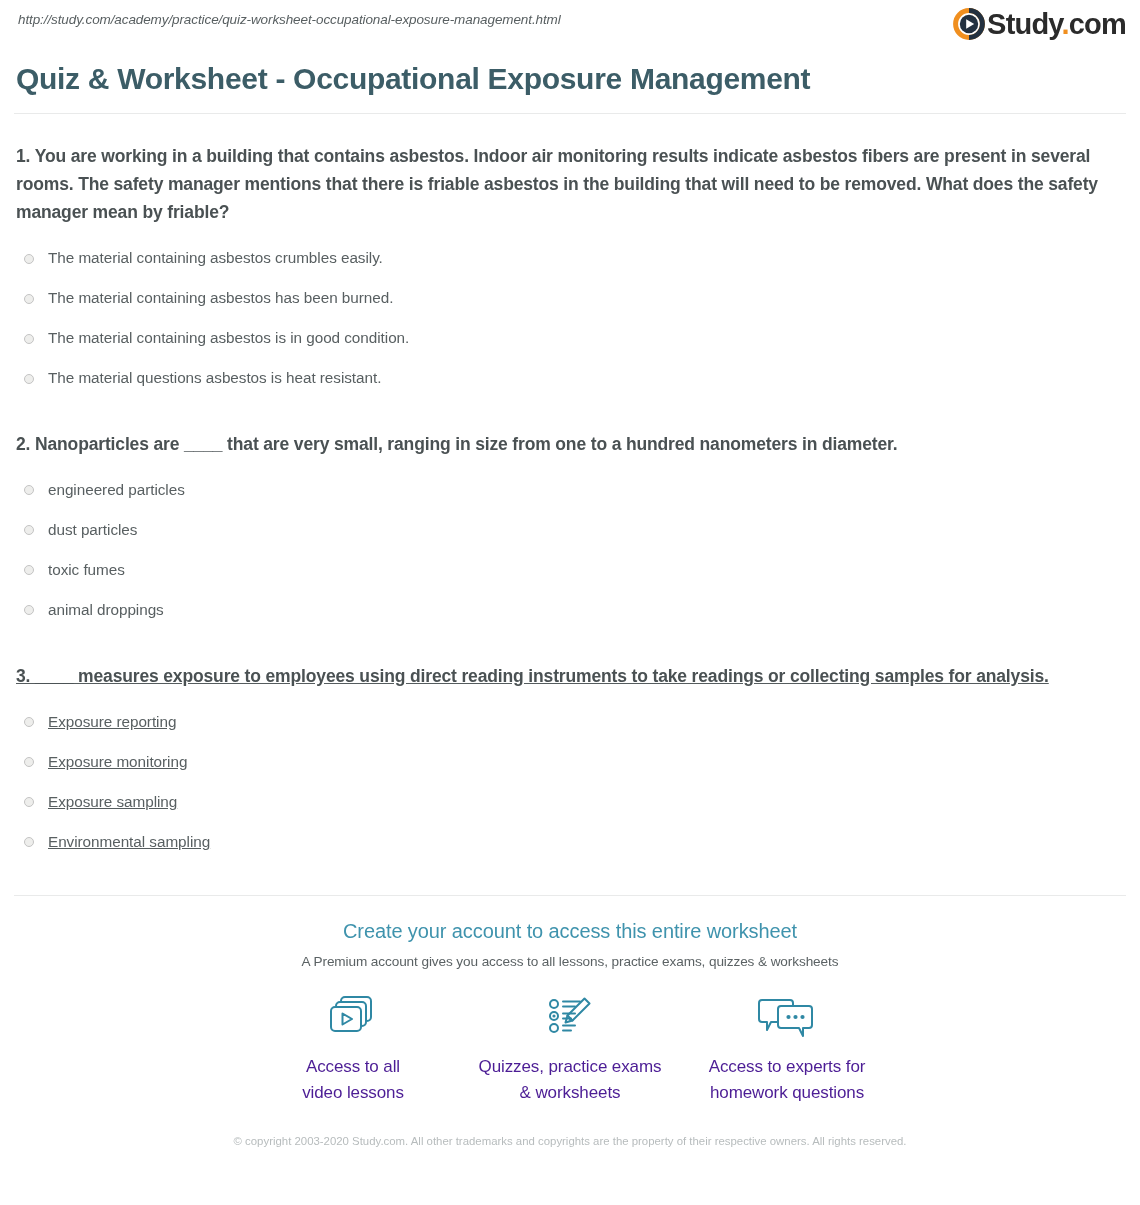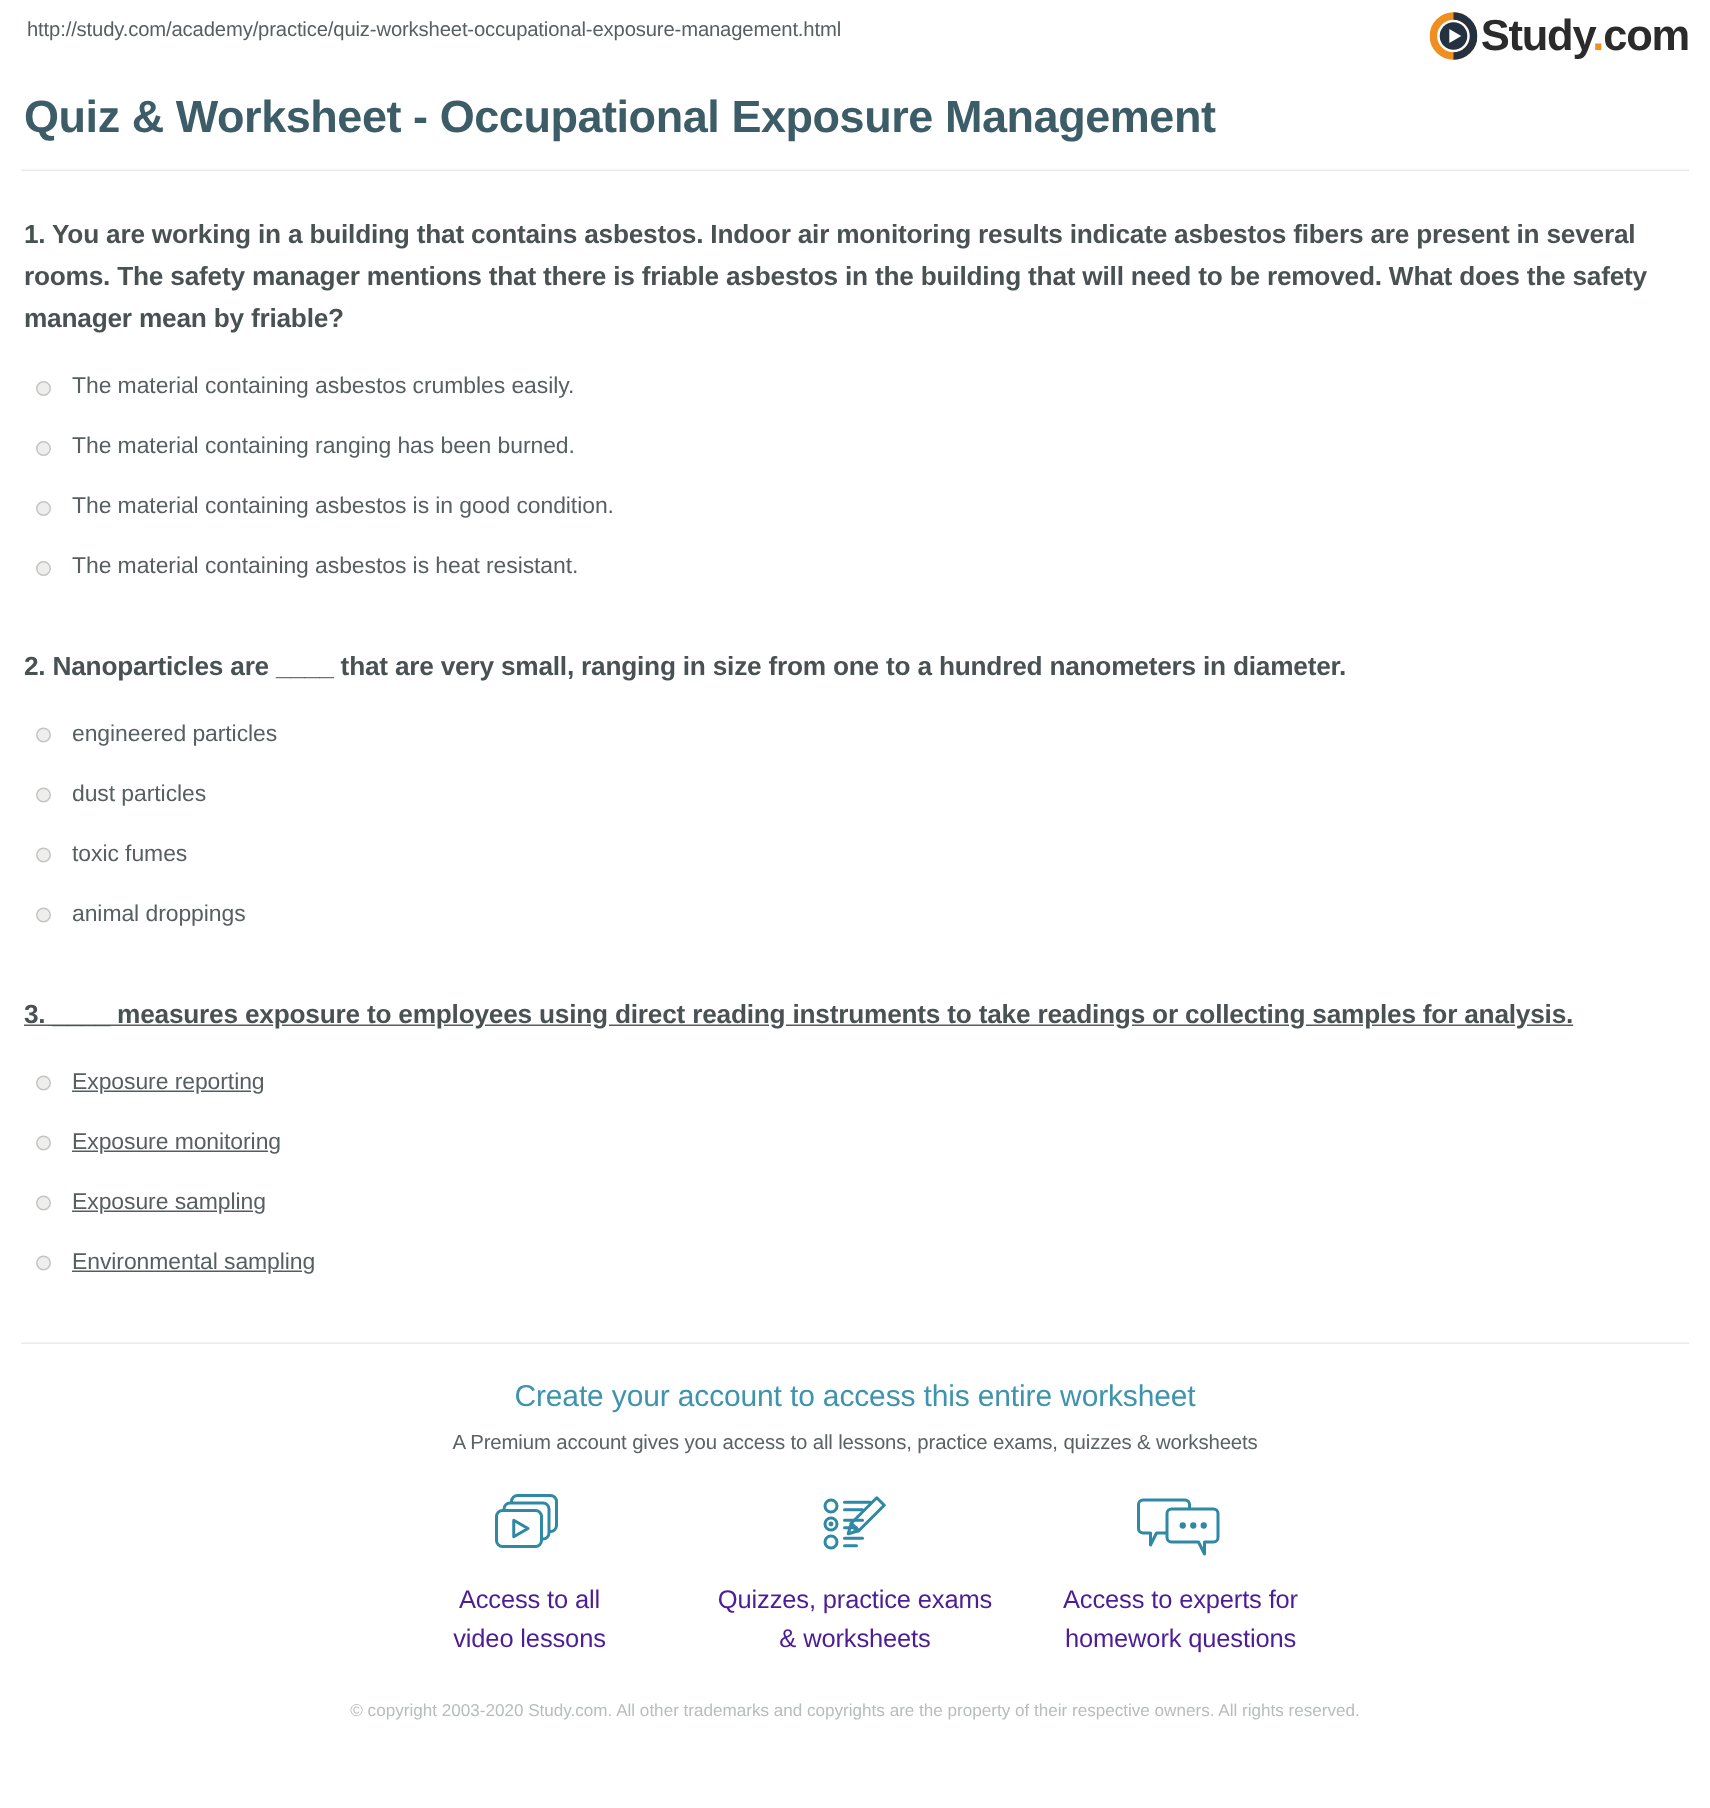--- a/index.html
+++ b/index.html
@@ -24,20 +24,21 @@
     padding: 0 14px;
   }
   .url-text {
     position: absolute;
     top: 12px;
     left: 18px;
     font-size: 13.5px;
     color: #585f61;
     letter-spacing: -0.1px;
     white-space: nowrap;
+    font-style: italic;
   }
   .brand-logo {
     position: absolute;
     top: 8px;
     right: 14px;
     display: flex;
     align-items: center;
     gap: 2px;
   }
   .brand-mark { width: 32px; height: 32px; display: block; }
@@ -187,29 +188,29 @@
 <div class="quiz-body">
 
   <div class="question-block" id="q-1">
     <p class="question-text">1. You are working in a building that contains asbestos. Indoor air monitoring results indicate asbestos fibers are present in several rooms. The safety manager mentions that there is friable asbestos in the building that will need to be removed. What does the safety manager mean by friable?</p>
     <div class="option-row">
       <span class="radio-dot"></span>
       <span class="option-label">The material containing asbestos crumbles easily.</span>
     </div>
     <div class="option-row">
       <span class="radio-dot"></span>
-      <span class="option-label">The material containing ranging has been burned.</span>
+      <span class="option-label">The material containing asbestos has been burned.</span>
     </div>
     <div class="option-row">
       <span class="radio-dot"></span>
       <span class="option-label">The material containing asbestos is in good condition.</span>
     </div>
     <div class="option-row">
       <span class="radio-dot"></span>
-      <span class="option-label">The material containing asbestos is heat resistant.</span>
+      <span class="option-label">The material questions asbestos is heat resistant.</span>
     </div>
   </div>
 
   <div class="question-block" id="q-2">
     <p class="question-text">2. Nanoparticles are ____ that are very small, ranging in size from one to a hundred nanometers in diameter.</p>
     <div class="option-row">
       <span class="radio-dot"></span>
       <span class="option-label">engineered particles</span>
     </div>
     <div class="option-row">

